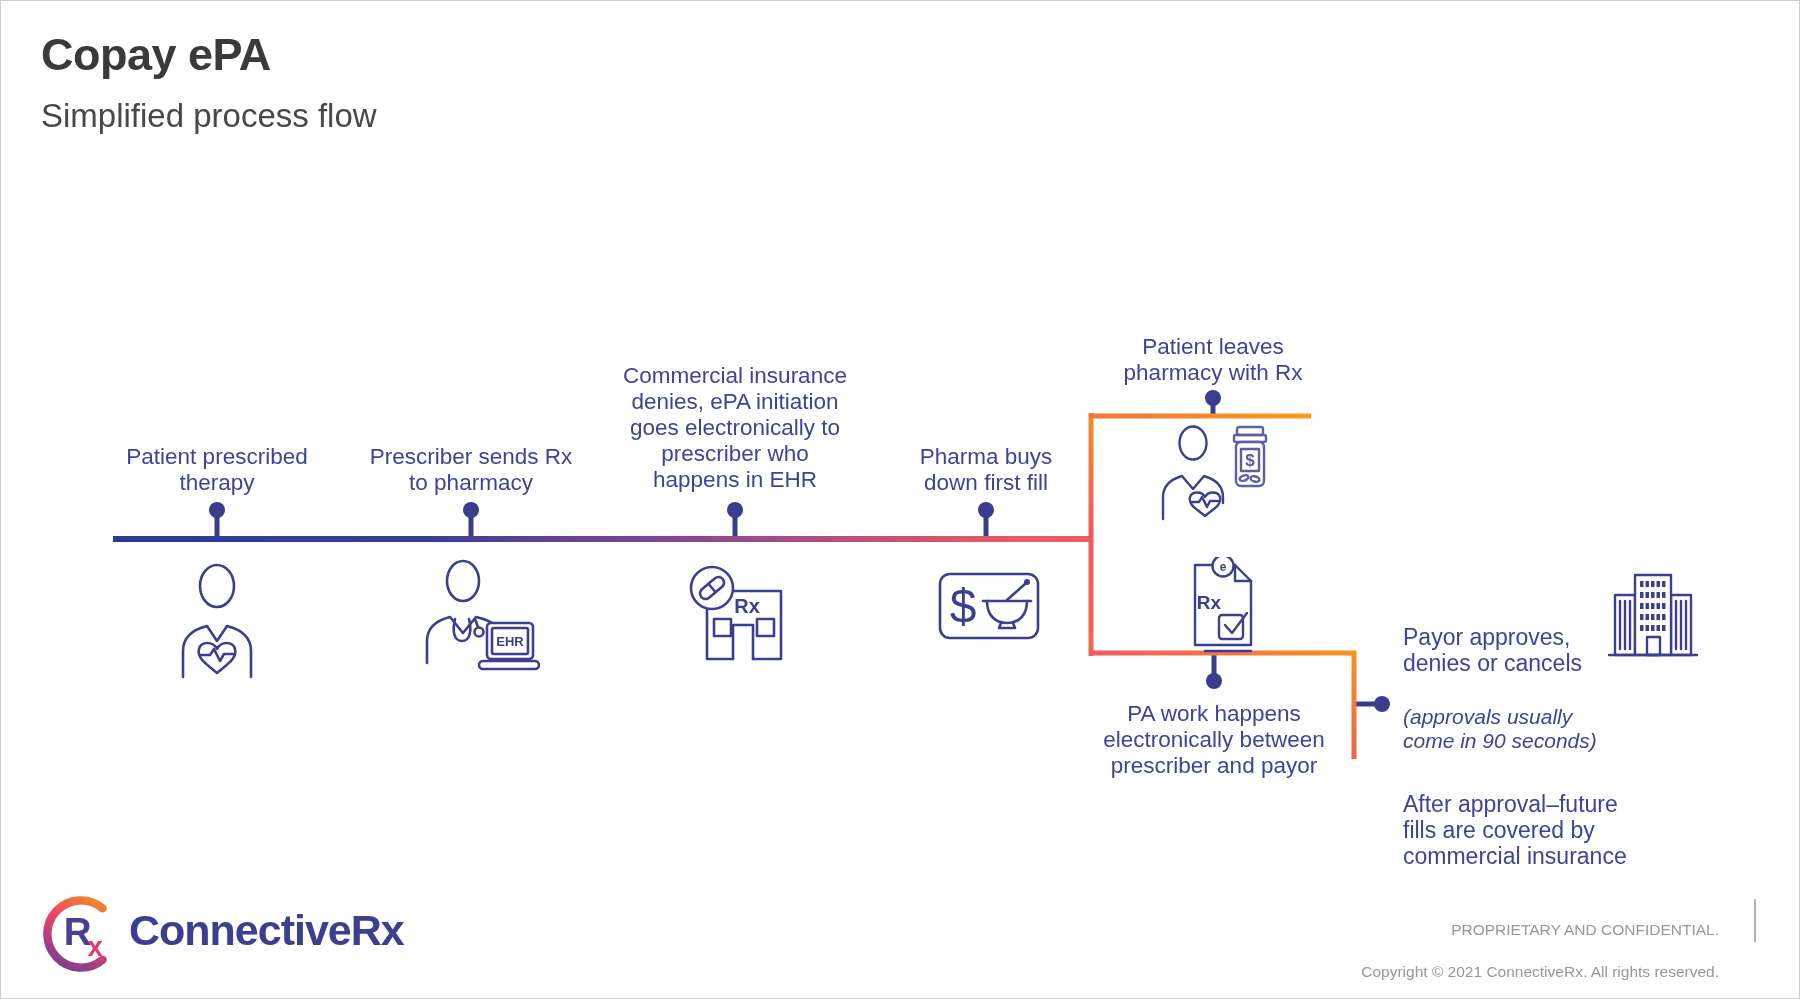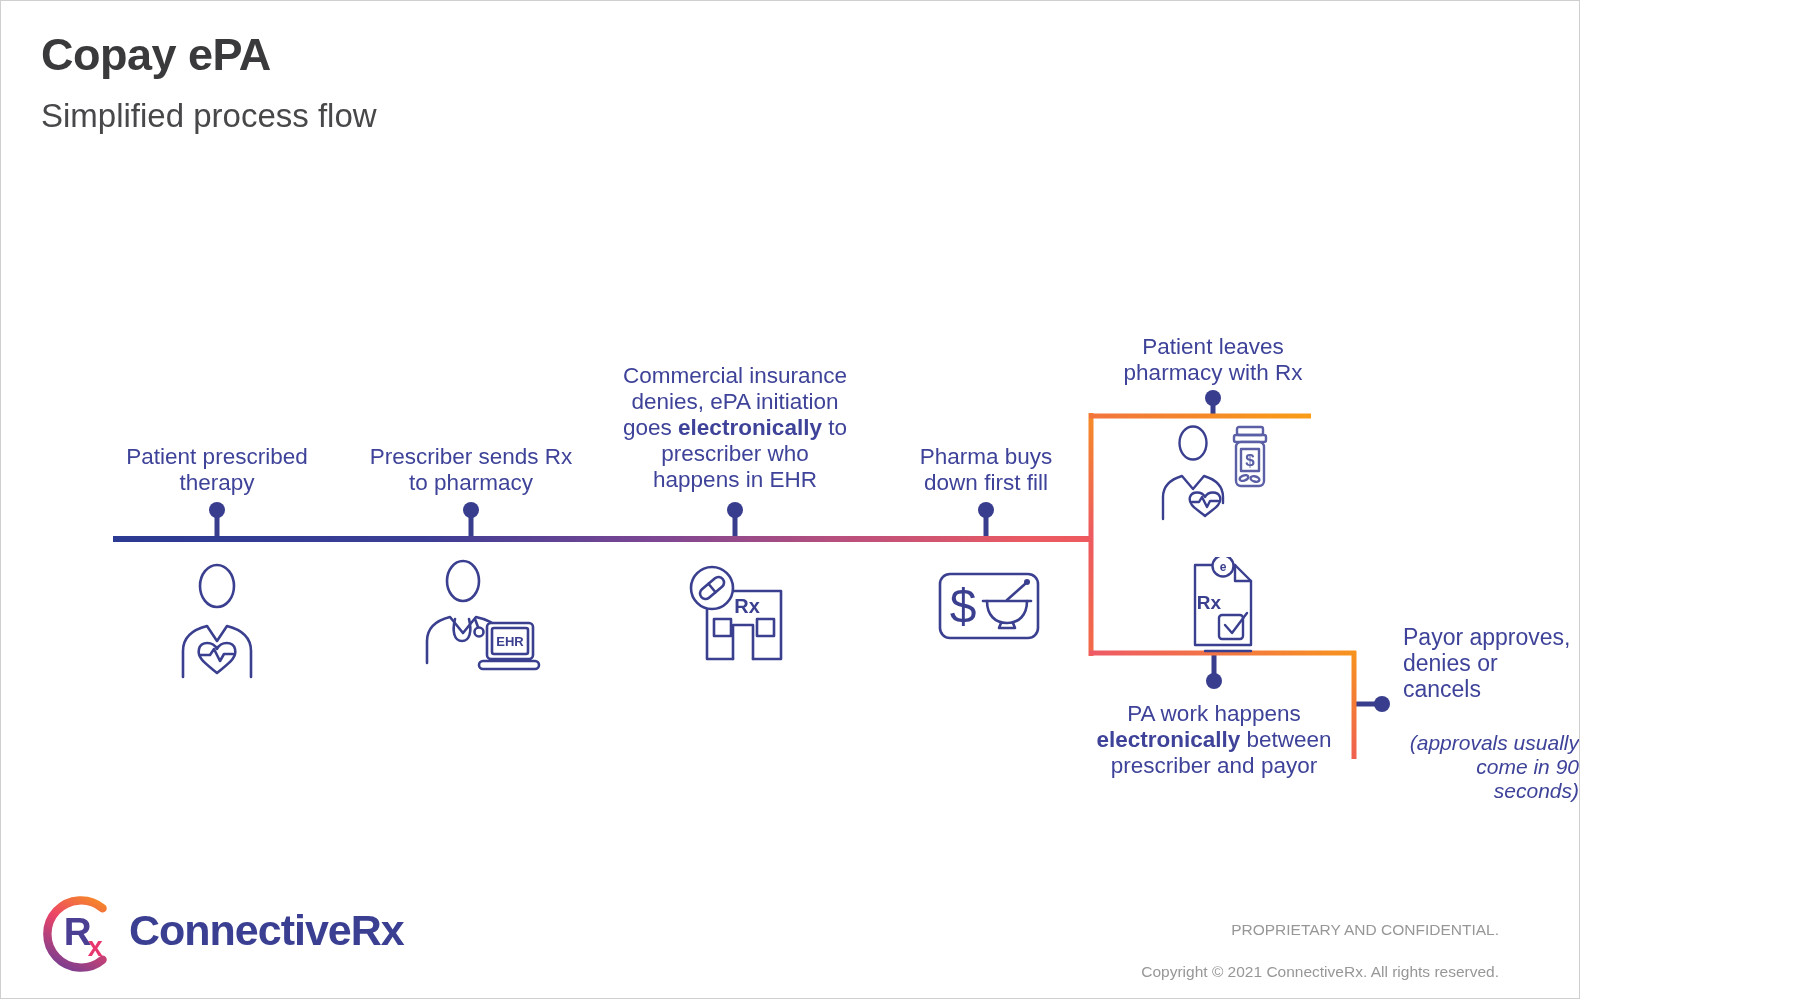--- a/index.html
+++ b/index.html
@@ -1,30 +1,30 @@
 <!DOCTYPE html>
 <html><head>
 <meta charset="utf-8">
 <style>
   html,body{margin:0;padding:0;background:#fff;}
   .slide{
-    position:relative;width:1580px;height:999px;background:#ffffff;
+    position:relative;width:1800px;height:999px;background:#ffffff;
     font-family:"Liberation Sans", sans-serif;
     border:1px solid #cfcfcf;box-sizing:border-box;overflow:hidden;
   }
   .title{position:absolute;left:40px;top:28px;font-size:45px;font-weight:700;color:#3a3a3c;letter-spacing:-0.5px;}
   .subtitle{position:absolute;left:40px;top:96px;font-size:33px;font-weight:400;color:#48484b;}
   .lines-svg{position:absolute;left:0;top:0;width:1800px;height:999px;}
   .tl-label{
     position:absolute;transform:translateX(-50%);text-align:center;
     color:#3e4399;font-size:22.5px;line-height:26px;white-space:pre-line;font-weight:500;
   }
-  .tl-label b{font-weight:700;}
+  .tl-label b{font-weight:400;}
   .payor-block{position:absolute;left:1402px;top:597px;color:#3e4399;font-size:23px;line-height:26px;white-space:pre-line;font-weight:400;}
-  .payor-note{font-style:italic;font-size:21px;line-height:24px;margin-top:3px;text-align:right;}
+  .payor-note{font-style:italic;font-size:21px;line-height:24px;margin-top:3px;}
   .payor-after{margin-top:12px;}
   .icon{position:absolute;}
   .icon *{vector-effect:none;}
   .logo-svg{position:absolute;left:38px;top:891px;}
   .brand{position:absolute;left:128px;top:905px;font-size:43px;font-weight:700;color:#3b3f92;letter-spacing:-1px;}
   .footer-right{
     position:absolute;right:80px;top:897px;text-align:right;
     color:#979799;font-size:15.5px;line-height:21px;white-space:pre-line;
   }
   .footer-bar{position:absolute;left:1753px;top:898px;width:2px;height:43px;background:#b3b3b3;}
@@ -108,20 +108,23 @@
 </span><b>electronically</b><span> between
 prescriber and payor</span></div>
   <div class="tl-label" style="left:1212px;top:333px;"><span>Patient leaves
 pharmacy with Rx</span></div>
 
   <div class="payor-block">
     <div>Payor approves,
 denies or cancels</div>
     <div class="payor-note">(approvals usually
 come in 90 seconds)</div>
+    <div class="payor-after">After approval–future
+fills are covered by
+commercial insurance</div>
   </div>
 
   <svg class="icon" style="left:164px;top:558px;" width="104" height="124" viewBox="0 0 104 124" fill="none" stroke="#3a3f8f" stroke-width="2.6" stroke-linecap="round" stroke-linejoin="round">
     <ellipse cx="52" cy="27" rx="17" ry="21"></ellipse>
     <path d="M18 118 V92 C18 76 30 70 42 67 L52 82 L62 67 C74 70 86 76 86 92 V118"></path>
     <path d="M52 90 C48 82 36 82 34 90 C32 99 40 104 52 114 C64 104 72 99 70 90 C68 82 56 82 52 90 Z" fill="#ffffff"></path>
     <path d="M36 96 H45 L49 90 L55 102 L59 95 H68"></path>
   </svg>
 
   <svg class="icon" style="left:410px;top:556px;" width="130" height="128" viewBox="0 0 130 128" fill="none" stroke="#3a3f8f" stroke-width="2.6" stroke-linecap="round" stroke-linejoin="round">

